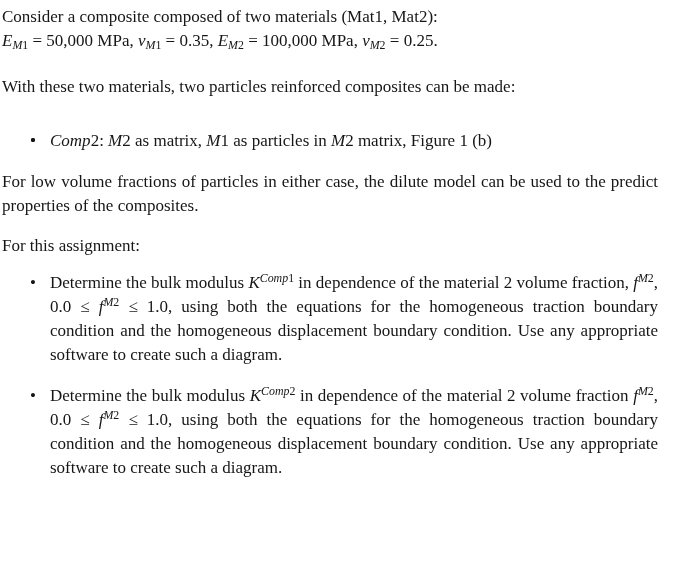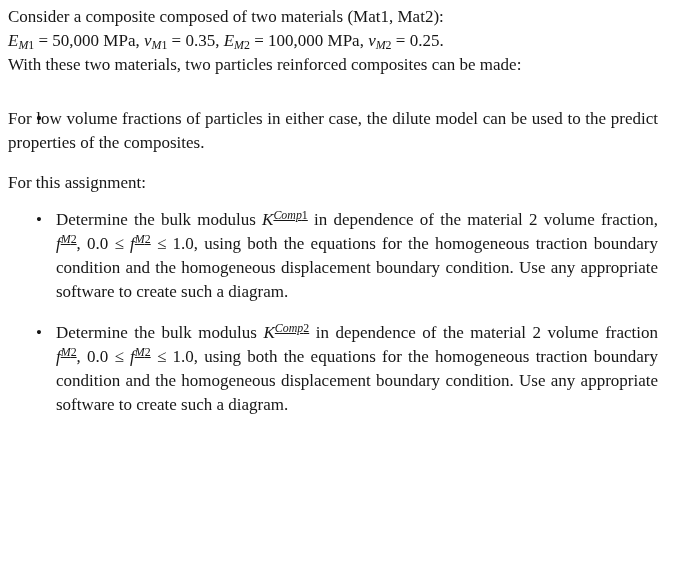--- a/index.html
+++ b/index.html
@@ -8,32 +8,32 @@
     width: 695px;
     height: 582px;
     overflow: hidden;
     font-family: "Liberation Serif", "DejaVu Serif", serif;
     font-size: 17px;
     color: #161616;
   }
   .page {
     width: 695px;
     height: 582px;
-    padding: 5px 37px 0 8px;
+    padding: 5px 37px 0 2px;
   }
   .para { line-height: 24px; }
   .line { display: block; line-height: 24px; }
   .justify { text-align: justify; }
 
   sub, sup { font-size: 70%; line-height: 0; }
-  sup { vertical-align: 6px; text-decoration: underline; }
+  sup { vertical-align: 6px; }
   sub { vertical-align: -3px; text-align: center; }
   i { font-style: italic; }
 
-  .para-composites { }
+  .para-composites { margin-top: 22px; }
   .list-composites { margin-top: 30px; }
   .list-composites .li { margin-bottom: 17px; }
   .para-dilute { margin-top: 12px; }
   .para-assignment { margin-top: 16px; }
   .list-tasks { margin-top: 13px; }
   .list-tasks .li { margin-bottom: 17px; text-align: justify; }
 
   .li {
     position: relative;
     padding-left: 48px;
@@ -56,20 +56,21 @@
   </p>
 
   <p class="para para-composites">With these two materials, two particles reinforced composites can be made:</p>
 
   <div class="list list-composites">
     <div class="li">
       <span class="bullet">•</span>
     </div>
     <div class="li">
       <span class="bullet">•</span>
+      <span class="li-text"><i>Comp</i>2: <i>M</i>2 as matrix, <i>M</i>1 as particles in <i>M</i>2 matrix, Figure 1 (b)</span>
     </div>
   </div>
 
   <p class="para para-dilute justify">For low volume fractions of particles in either case, the dilute model can be used to the predict properties of the composites.</p>
 
   <p class="para para-assignment">For this assignment:</p>
 
   <div class="list list-tasks">
     <div class="li">
       <span class="bullet">•</span>

